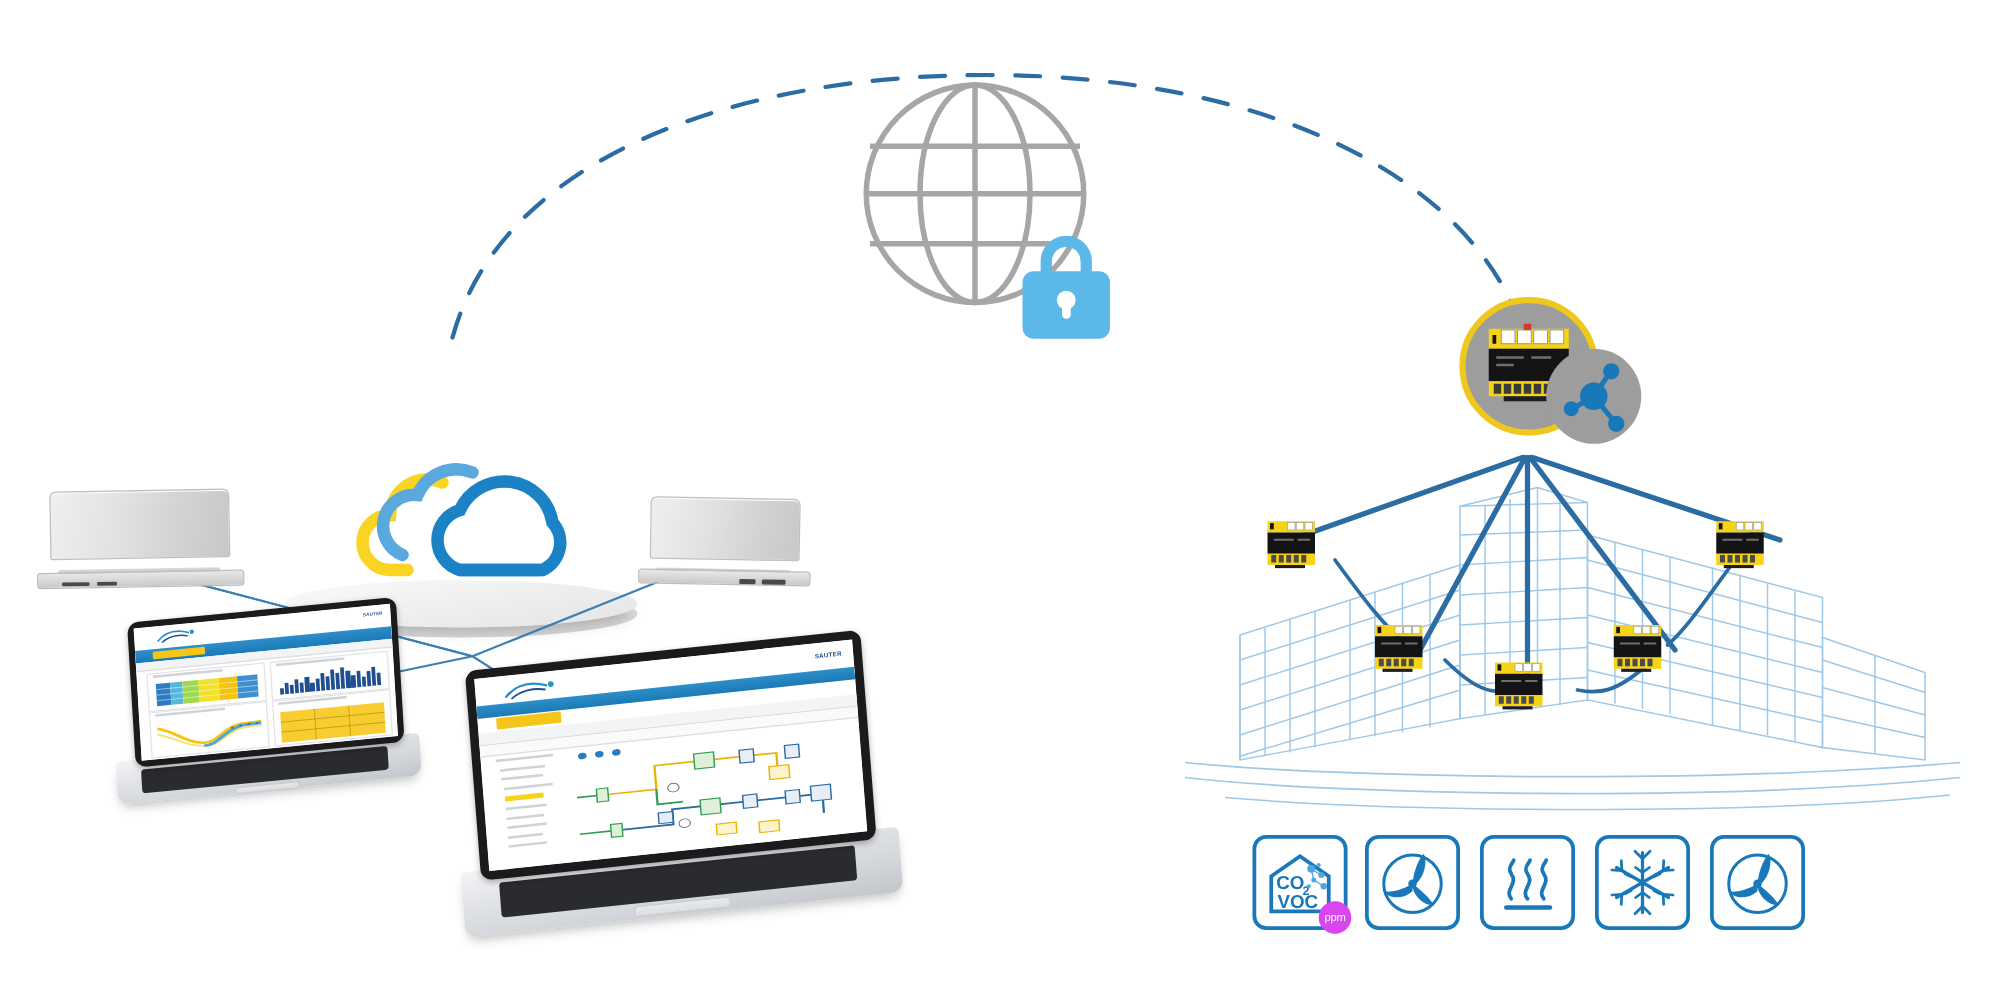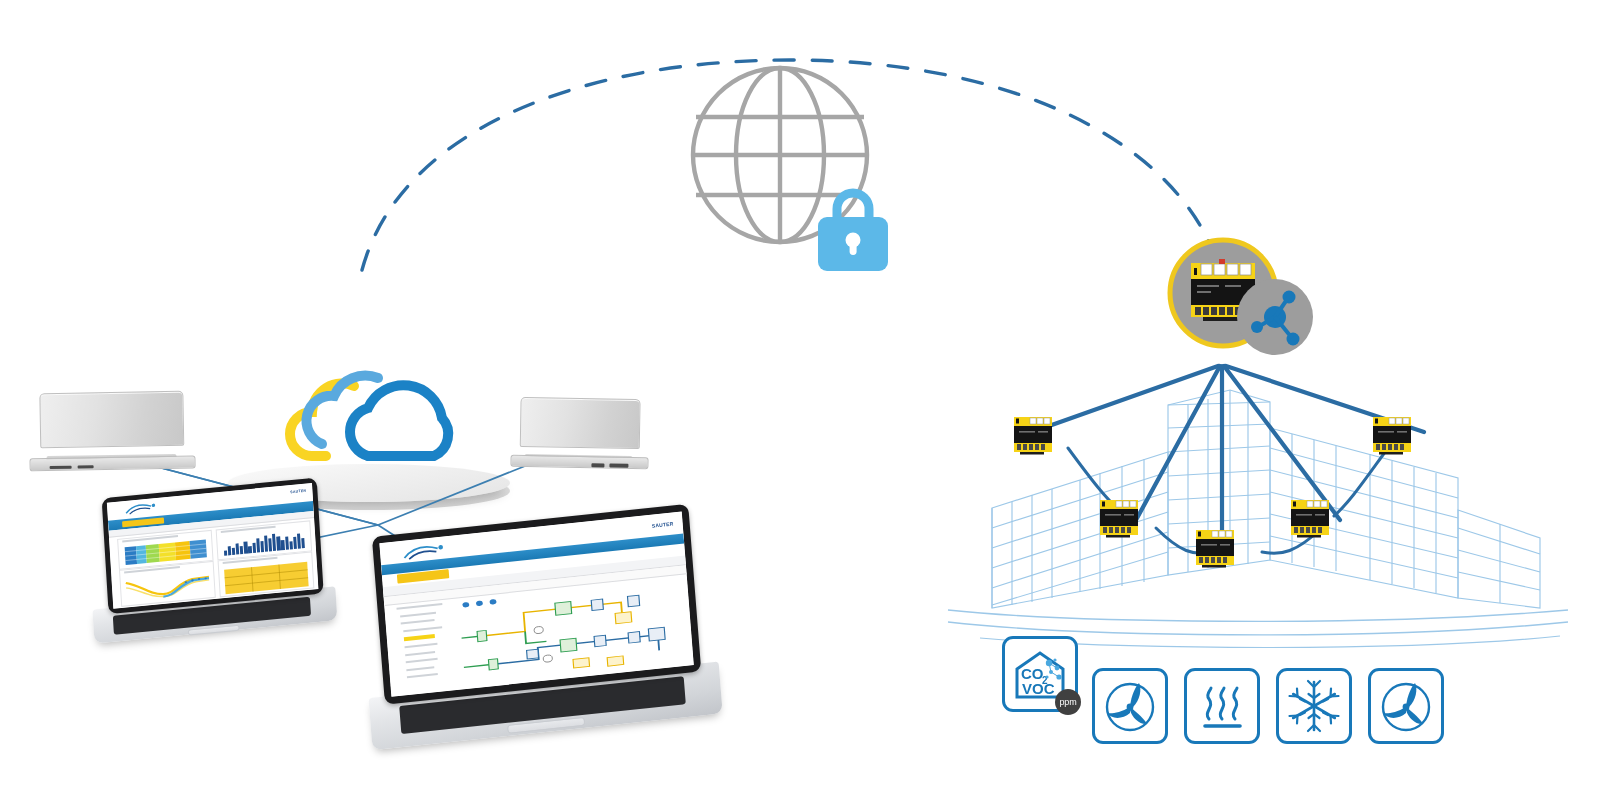--- a/index.html
+++ b/index.html
@@ -67,21 +67,21 @@
   .bars{position:absolute;display:flex;align-items:flex-end;gap:.8px;}
   .bars b{flex:1;background:#1f4f8f;display:block;}
   .tree{position:absolute;}
   .tree i{position:absolute;left:0;height:2px;background:#cfd3d8;display:block;}
 
   
   .icobox{
     position:absolute;border:3px solid #1878b9;border-radius:11px;background:#fff;
   }
   .ppm{
-    position:absolute;border-radius:50%;background:#404040;color:#fff;
+    position:absolute;border-radius:50%;background:#d946ef;color:#fff;
     display:flex;align-items:center;justify-content:center;
     font-size:9px;font-family:"Liberation Sans",sans-serif;letter-spacing:-.2px;
   }
 </style>
 </head>
 <body>
 
 <div id="stage">
 
   <svg class="abs" style="left:330px;top:20px;" width="920" height="270">
@@ -563,21 +563,21 @@
         <rect x="23" y="29" width="4" height="6"></rect>
       <rect x="29" y="29" width="4" height="6"></rect>
     </g>
     <rect x="8" y="37" width="24" height="2.5" fill="#1d1d1d"></rect>
     <g fill="#6f6f6f">
         <rect x="7" y="16" width="16" height="1.6"></rect>
         <rect x="26" y="16" width="10" height="1.6"></rect>
       </g>
   </svg>
 
-  <div class="icobox" style="left:1002px;top:636px;width:70px;height:70px;text-decoration:underline;">
+  <div class="icobox" style="left:1002px;top:668px;width:70px;height:70px;text-decoration:underline;">
     <svg viewBox="0 0 70 70" style="width:100%;height:100%;">
       <path d="M12,30 L35,14 L58,30 L58,58 L12,58 Z" fill="none" stroke="#1878b9" stroke-width="3"></path>
       <text x="16" y="40" font-family="Liberation Sans, sans-serif" font-size="15" font-weight="bold" fill="#1878b9">CO</text>
       <text x="37" y="45" font-family="Liberation Sans, sans-serif" font-size="10" font-weight="bold" fill="#1878b9">2</text>
       <text x="17" y="55" font-family="Liberation Sans, sans-serif" font-size="15" font-weight="bold" fill="#1878b9">VOC</text>
       <g fill="#4aa8df">
         <circle cx="44" cy="24" r="3.2"></circle>
           <circle cx="52" cy="29" r="2.4"></circle>
         <circle cx="46" cy="33" r="2"></circle>
           <circle cx="54" cy="38" r="2.6"></circle>

